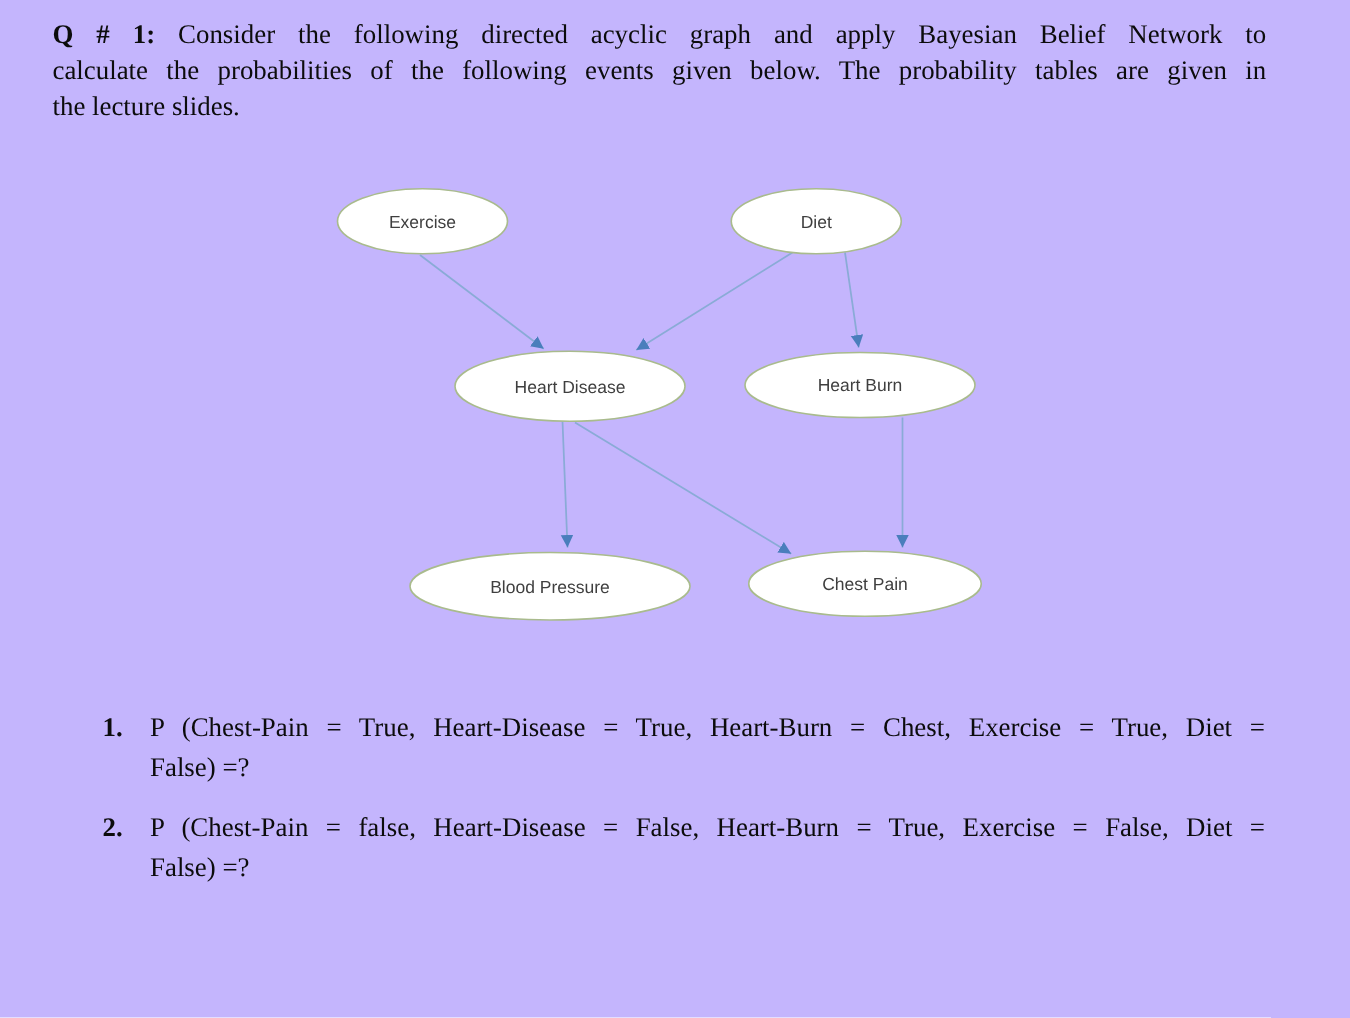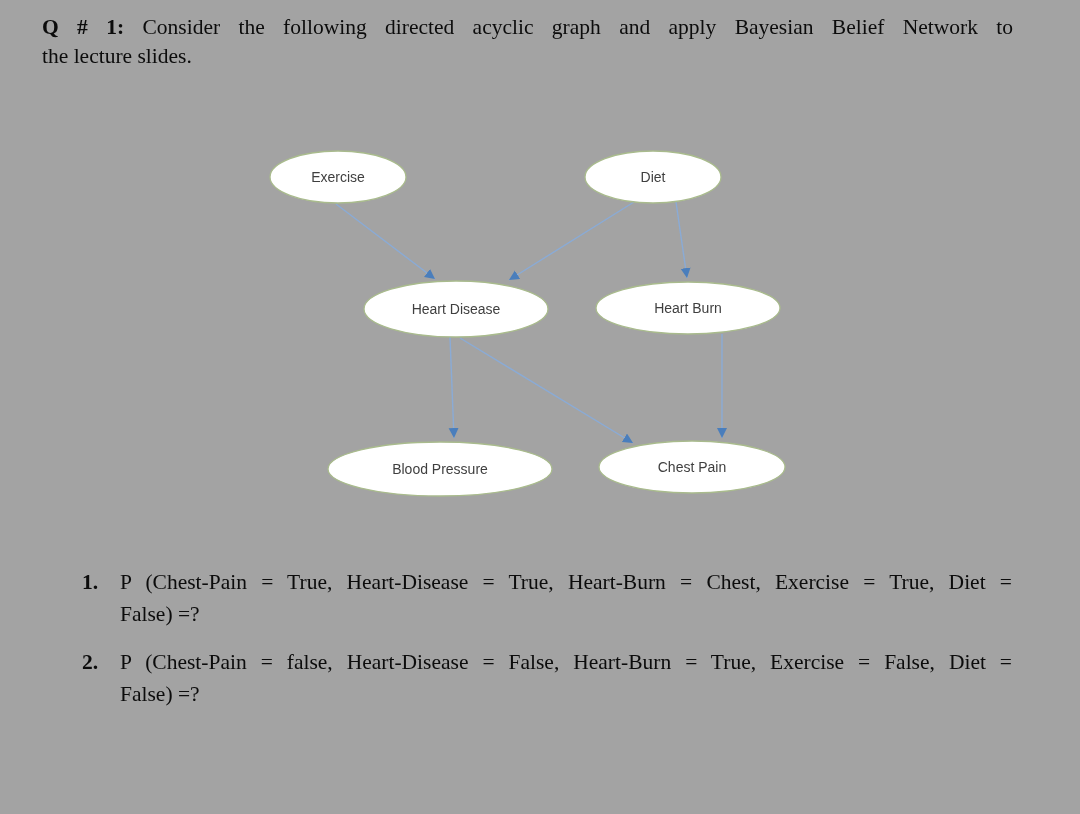--- a/index.html
+++ b/index.html
@@ -1,20 +1,20 @@
 <!DOCTYPE html>
 <html><head>
 <meta charset="utf-8">
 <style>
   html, body { margin: 0; padding: 0; background: #ffffff; }
   .page {
     position: relative;
     width: 1080px;
     height: 814px;
-    background: #a3a3a3;
+    background: #c4b5fd;
     font-family: "Liberation Serif", serif;
     color: #0c0c0c;
     overflow: hidden;
   }
   .question-text {
     position: absolute;
     left: 42px;
     top: 13px;
     width: 971px;
     font-size: 21.5px;
@@ -56,20 +56,21 @@
   .diagram-svg ellipse { stroke-width: 1.3; }
   .diagram-svg line { stroke-width: 1.4; }
 </style>
 </head>
 <body>
 
 <div class="page">
 
   <div class="question-text">
     <div class="tline just"><span class="q-prefix">Q # 1:</span> <span>Consider the following directed acyclic graph and apply Bayesian Belief Network to</span></div>
+    <div class="tline just">calculate the probabilities of the following events given below. The probability tables are given in</div>
     <div class="tline">the lecture slides.</div>
   </div>
 
   <svg id="diagram-svg" class="diagram-svg" width="1080" height="814" viewBox="0 0 1080 814" xmlns="http://www.w3.org/2000/svg">
     <defs>
       <marker id="arrowhead" markerUnits="userSpaceOnUse" markerWidth="12" markerHeight="11" refX="10" refY="5" orient="auto">
         <path id="arrowhead-path" d="M0,0 L10,5 L0,10 Z" fill="#4a7ebc"></path>
       </marker>
     </defs>
   <line x1="336" y1="204" x2="435" y2="279" stroke="#8aabd6" marker-end="url(#arrowhead)"></line>

